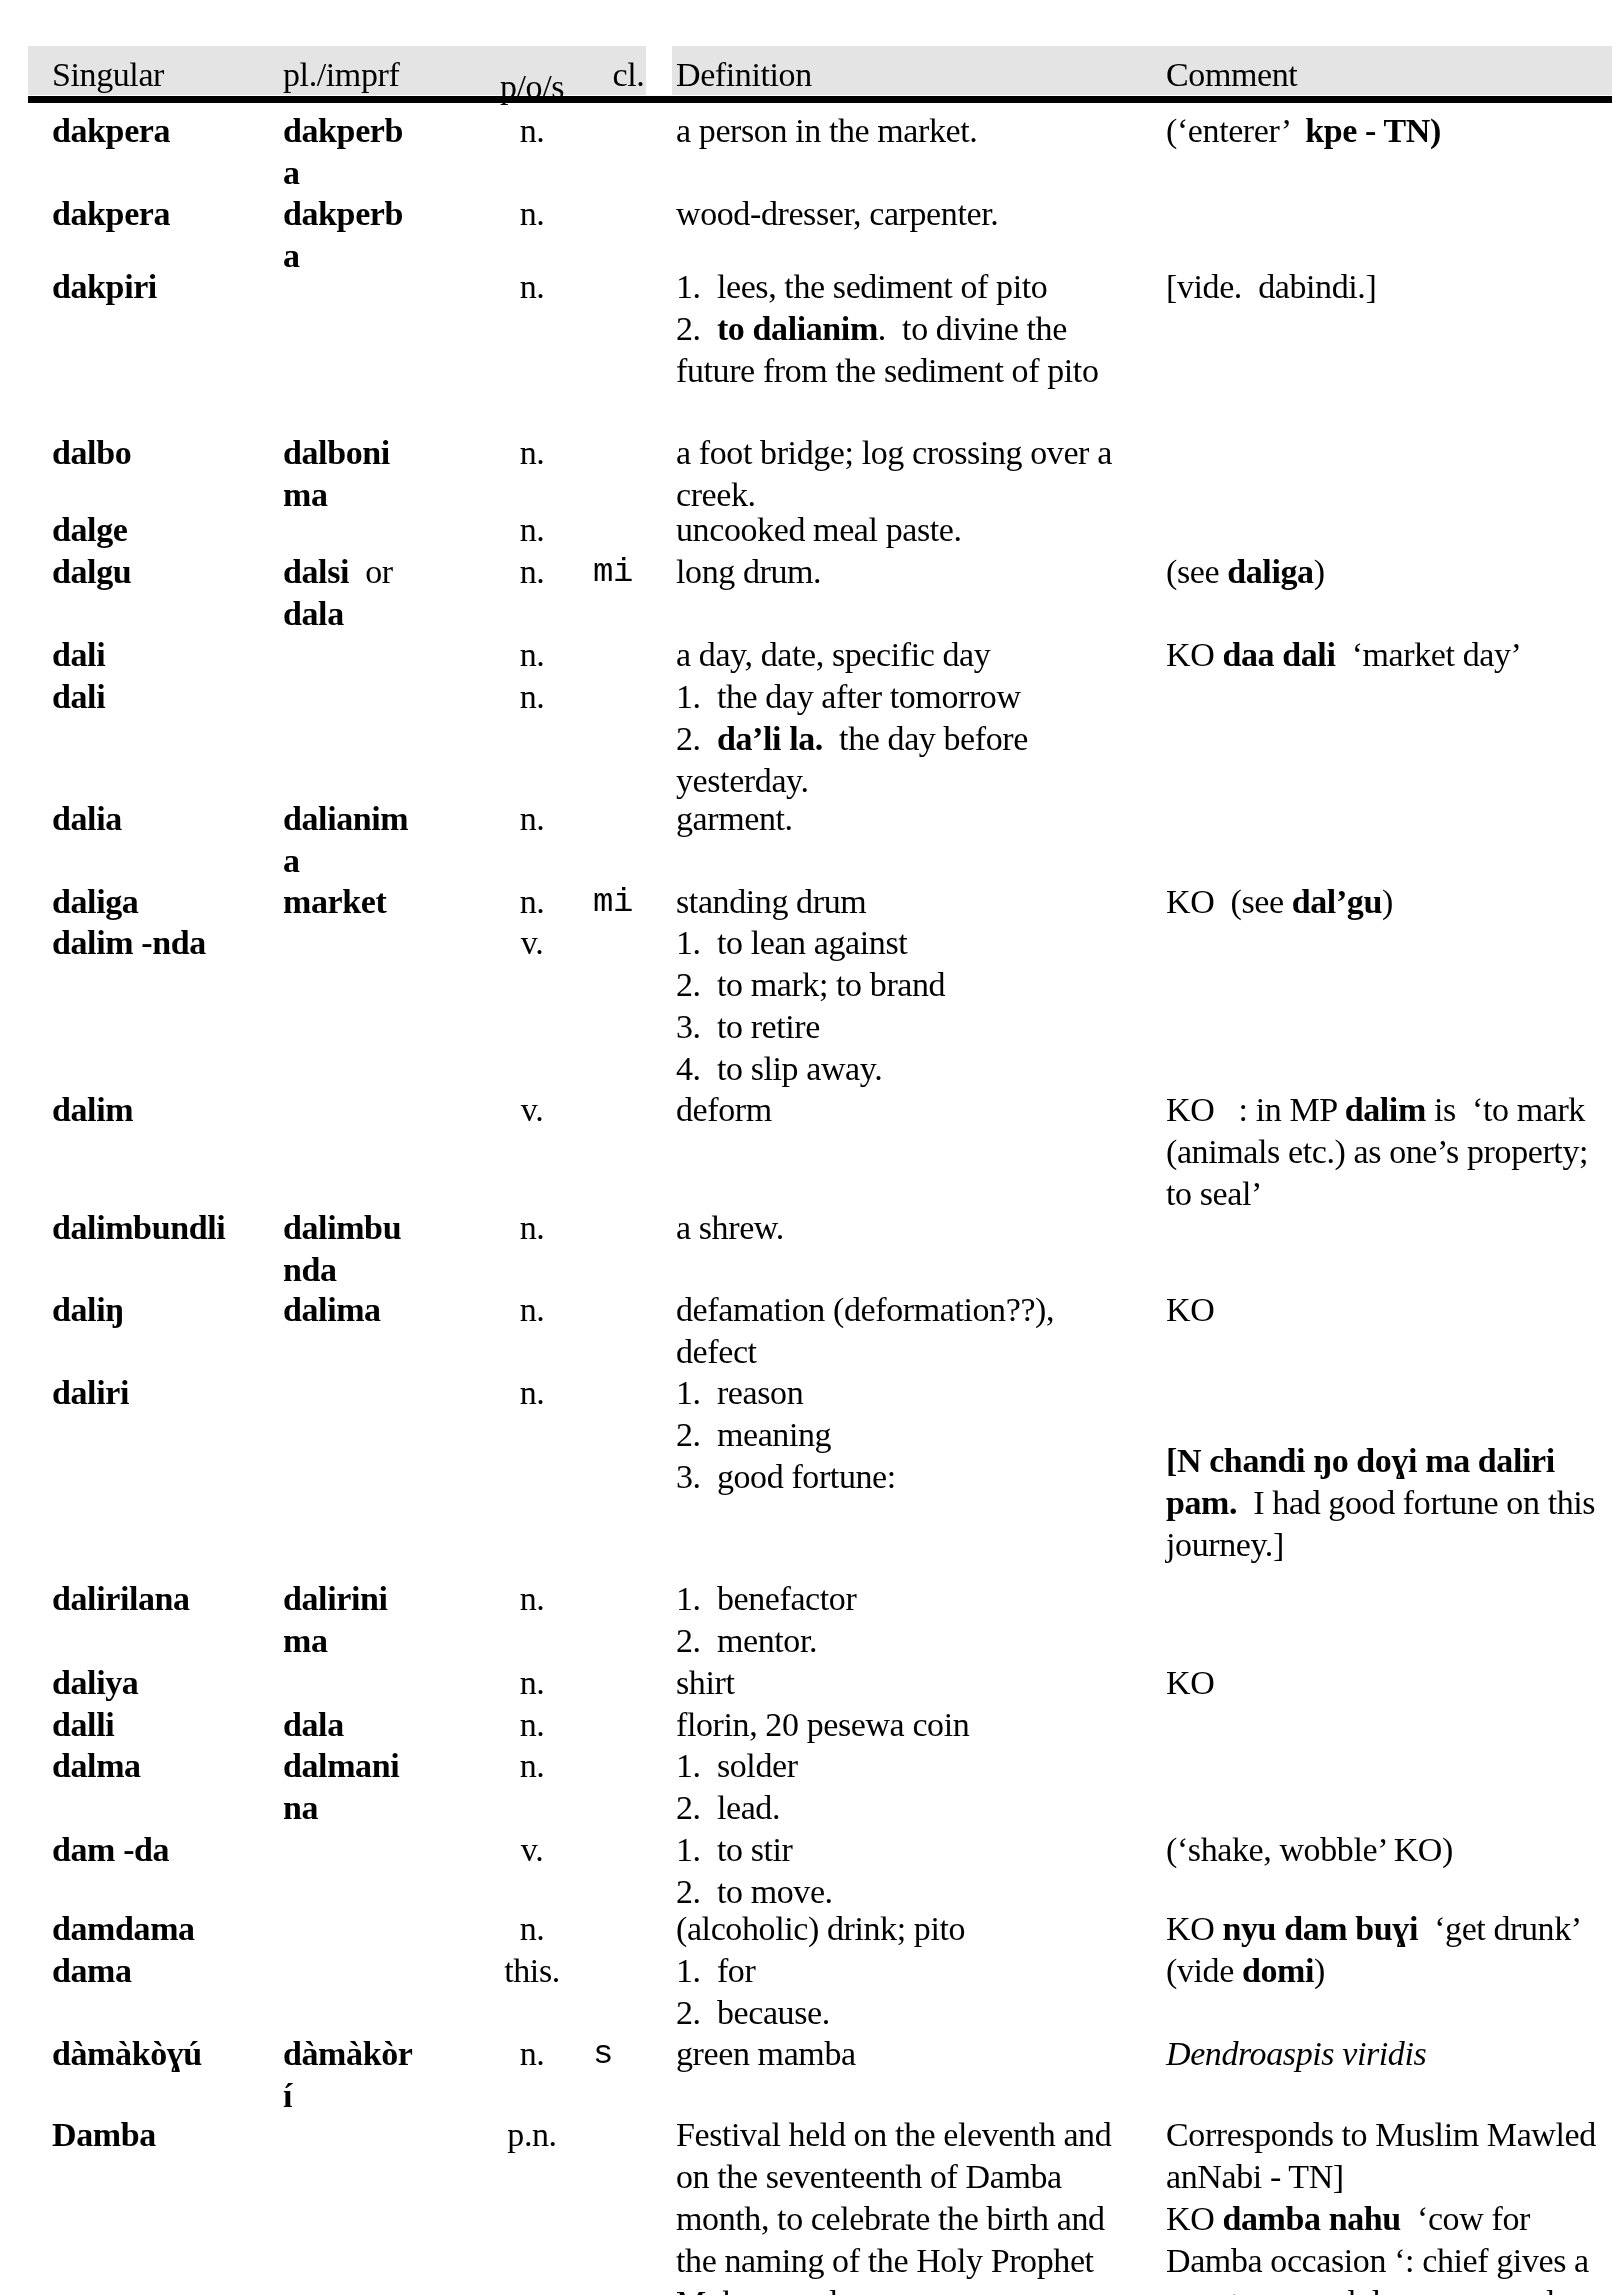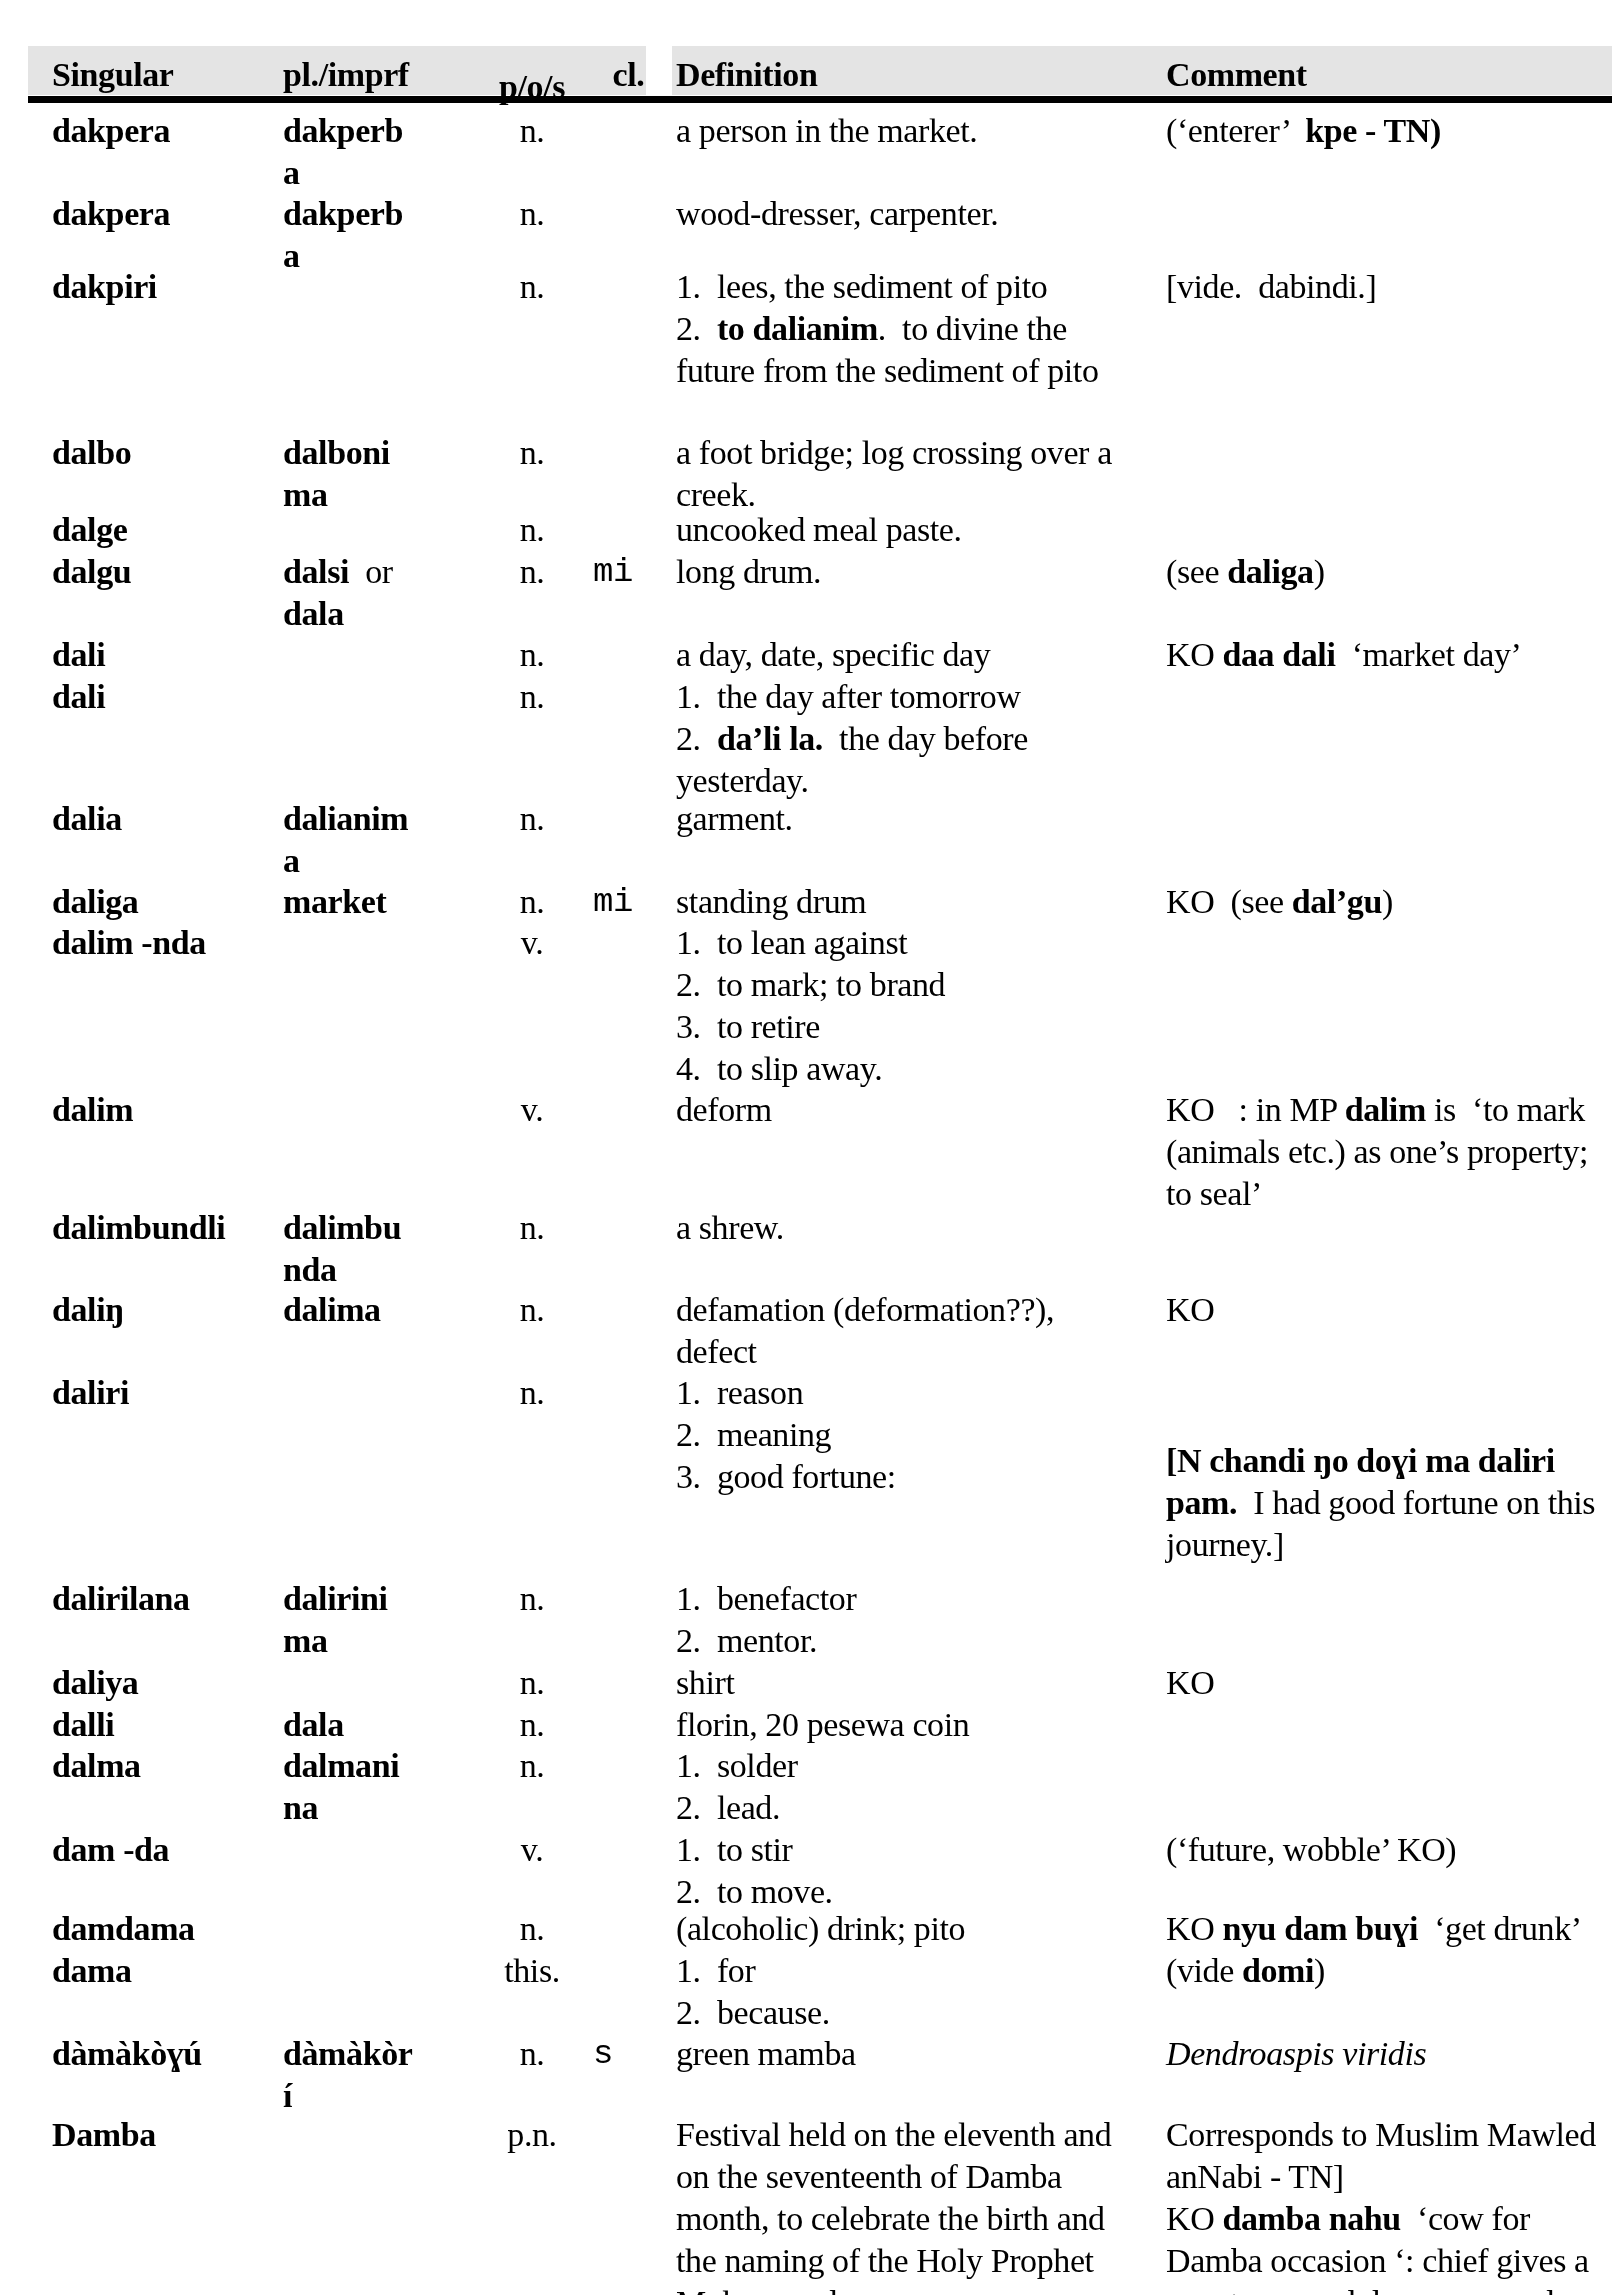--- a/index.html
+++ b/index.html
@@ -7,21 +7,21 @@
     width:1615px;height:2295px;background:#ffffff;color:#000;
     font-family:"Liberation Serif","DejaVu Serif",serif;
     font-size:34px;line-height:42px;letter-spacing:-0.4px;
     overflow:hidden;position:relative;
   }
   .page{position:absolute;inset:0;}
   .band{position:absolute;top:46px;height:49px;background:#e4e4e4;}
   .band.left{left:28px;width:618px;}
   .band.right{left:672px;width:940px;}
   .rule{position:absolute;left:28px;top:96px;width:1584px;height:7px;background:#000;}
-  .hcell{position:absolute;top:54px;font-weight:bold;white-space:nowrap;}
+  .hcell{position:absolute;top:54px;font-weight:normal;white-space:nowrap;}
   .h-sing{left:52px;}
   .h-pl{left:283px;}
   .h-pos{left:459px;width:146px;text-align:center;margin-top:12px;}
   .h-cl{left:593px;width:71px;text-align:center;}
   .h-def{left:676px;}
   .h-com{left:1166px;}
   .row{position:absolute;left:0;width:1615px;}
   .cell{position:absolute;top:0;}
   .c-sing{left:52px;width:223px;font-weight:bold;white-space:pre-wrap;}
   .c-pl{left:283px;width:173px;white-space:pre-wrap;}
@@ -277,21 +277,21 @@
       <div class="row" style="top: 1829px;">
         <div class="cell c-sing">dam -da</div>
         <div class="cell c-pl"><div class="para"></div></div>
         <div class="cell c-pos">v.</div>
         <div class="cell c-cl"></div>
         <div class="cell c-def">
           <div class="para"><span>1.  to stir</span></div>
           <div class="para"><span>2.  to move.</span></div>
         </div>
         <div class="cell c-com">
-          <div class="para"><span>(‘future, wobble’ KO)</span></div>
+          <div class="para"><span>(‘shake, wobble’ KO)</span></div>
         </div>
       </div>
       <div class="row" style="top: 1908px;">
         <div class="cell c-sing">damdama</div>
         <div class="cell c-pl"><div class="para"></div></div>
         <div class="cell c-pos">n.</div>
         <div class="cell c-cl"></div>
         <div class="cell c-def">
           <div class="para"><span>(alcoholic) drink; pito</span></div>
         </div>

